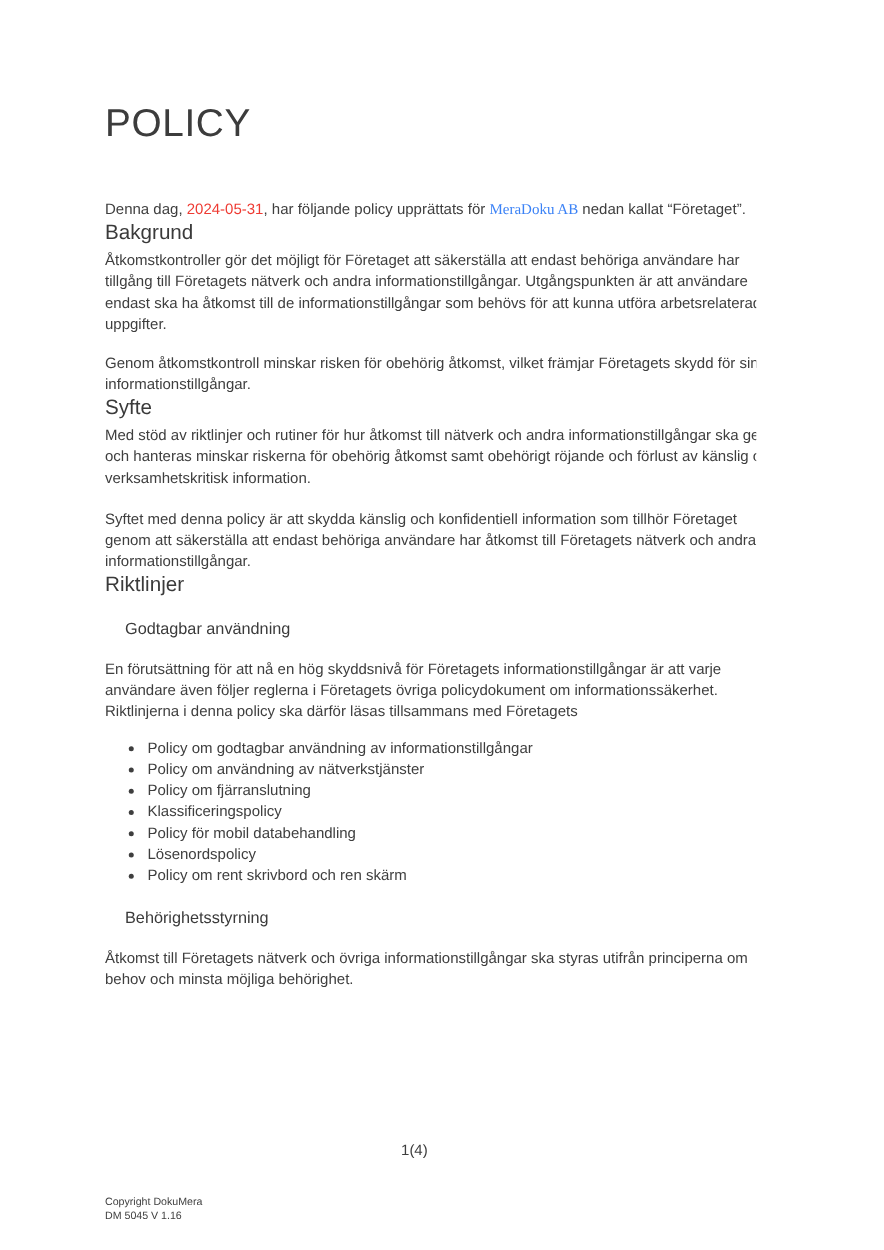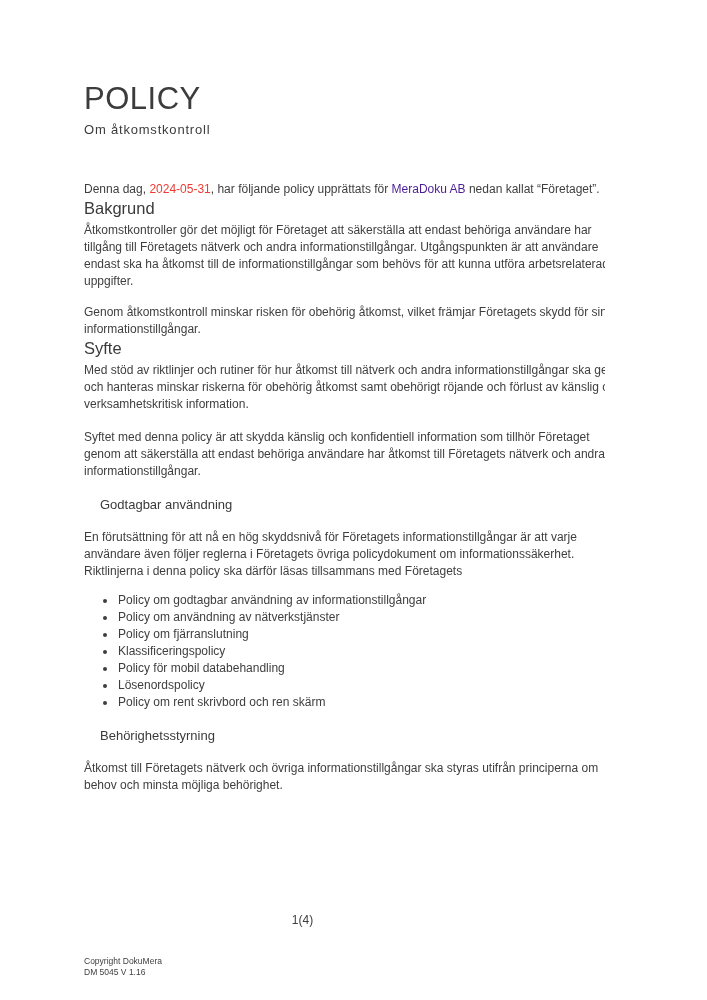--- a/index.html
+++ b/index.html
@@ -75,56 +75,57 @@
     padding-left: 1px;
   }
   .page-number {
     position: absolute;
     top: 913px;
     left: 0;
     width: 100%;
     text-align: center;
     font-size: 12px;
     color: #3e3e3e;
+    padding-left: 29px;
   }
   .copyright {
     position: absolute;
     top: 932px;
     left: 84px;
     font-size: 8.5px;
     line-height: 10.5px;
     color: #3e3e3e;
     margin-top: 24px;
   }
   .accent {  }
 </style>
 </head>
 <body>
 
 <div class="page">
   <div class="content">
 
     <h1 class="doc-title">POLICY</h1>
-    <div class="doc-subtitle">Om åtkomstkontroll</div>
 
-    <p class="body-text intro"><span>Denna dag, </span><span class="accent" style="color: rgb(238, 58, 50);">2024-05-31</span><span>, har följande policy upprättats för </span><span class="accent" style="color: #4c1d95;">MeraDoku AB</span><span> nedan kallat “Företaget”.</span></p>
+    <p class="body-text intro"><span>Denna dag, </span><span class="accent" style="color: rgb(238, 58, 50);">2024-05-31</span><span>, har följande policy upprättats för </span><span class="accent" style="color: #3b82f6; font-family: Liberation Serif, serif;">MeraDoku AB</span><span> nedan kallat “Företaget”.</span></p>
 
     <section>
       <h2 class="section-heading mt-h2-bakgrund">Bakgrund</h2>
       <p class="body-text mt-after-heading">Åtkomstkontroller gör det möjligt för Företaget att säkerställa att endast behöriga användare har tillgång till Företagets nätverk och andra informationstillgångar. Utgångspunkten är att användare endast ska ha åtkomst till de informationstillgångar som behövs för att kunna utföra arbetsrelaterade uppgifter.</p>
       <p class="body-text mt-para">Genom åtkomstkontroll minskar risken för obehörig åtkomst, vilket främjar Företagets skydd för sina informationstillgångar.</p>
     </section>
 
     <section>
       <h2 class="section-heading mt-h2-syfte">Syfte</h2>
       <p class="body-text mt-after-heading">Med stöd av riktlinjer och rutiner för hur åtkomst till nätverk och andra informationstillgångar ska ges och hanteras minskar riskerna för obehörig åtkomst samt obehörigt röjande och förlust av känslig och verksamhetskritisk information.</p>
       <p class="body-text mt-para-sm">Syftet med denna policy är att skydda känslig och konfidentiell information som tillhör Företaget genom att säkerställa att endast behöriga användare har åtkomst till Företagets nätverk och andra informationstillgångar.</p>
     </section>
 
     <section>
+      <h2 class="section-heading mt-h2-riktlinjer">Riktlinjer</h2>
 
       <h3 class="sub-heading mt-h3">Godtagbar användning</h3>
       <p class="body-text mt-after-h3">En förutsättning för att nå en hög skyddsnivå för Företagets informationstillgångar är att varje användare även följer reglerna i Företagets övriga policydokument om informationssäkerhet. Riktlinjerna i denna policy ska därför läsas tillsammans med Företagets</p>
 
       <ul class="policy-list">
         <li>Policy om godtagbar användning av informationstillgångar</li>
         <li>Policy om användning av nätverkstjänster</li>
         <li>Policy om fjärranslutning</li>
         <li>Klassificeringspolicy</li>
         <li>Policy för mobil databehandling</li>

